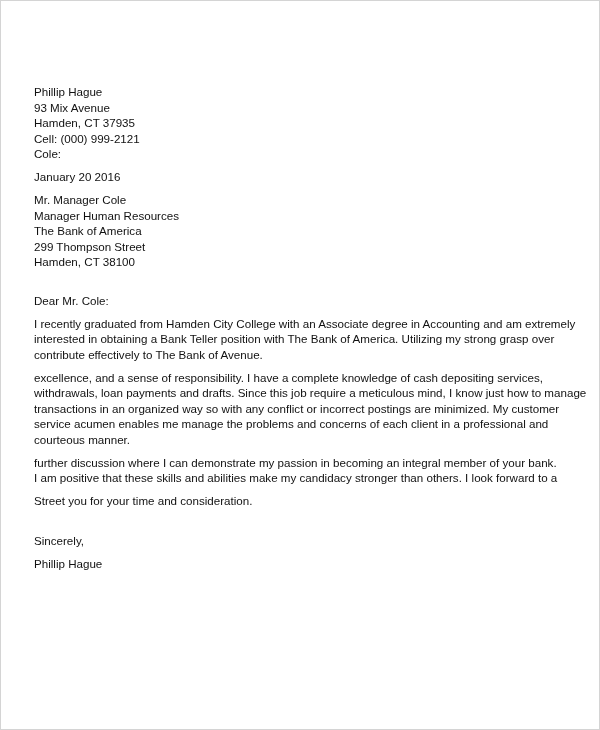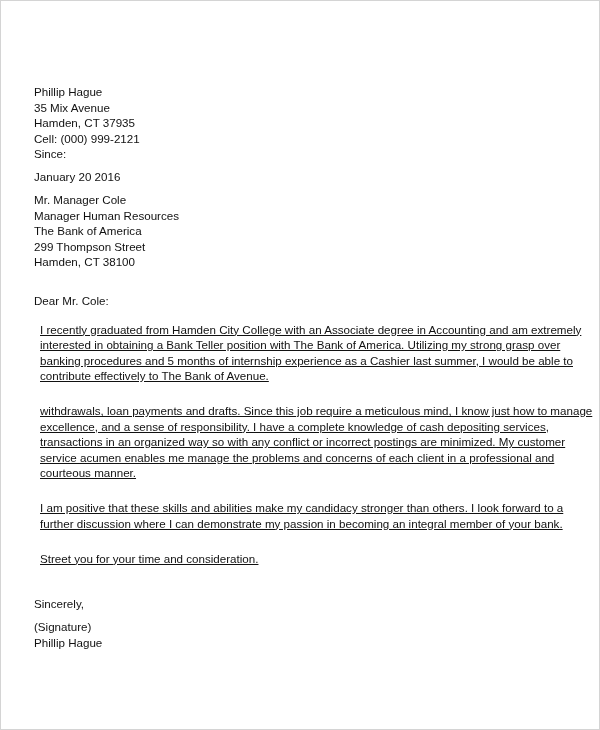--- a/index.html
+++ b/index.html
@@ -29,38 +29,37 @@
       position: absolute;
       left: 33px;
       top: 83px;
       width: 530px;
     }
     .line { display: block; white-space: nowrap; }
     .gap-sm { height: 7.5px; }
     .gap-lg { height: 23px; }
     .gap-xl { height: 24px; }
     .body-para {
-      margin: 6px;
+      margin: 0;
       white-space: normal;
-      text-decoration: underline;
     }
     .body-para .line { white-space: nowrap; }
   </style>
 </head>
 <body>
 
 <div class="page">
   <div class="content">
 
     <div>
       <span class="line">Phillip Hague</span>
-      <span class="line">35 Mix Avenue</span>
+      <span class="line">93 Mix Avenue</span>
       <span class="line">Hamden, CT 37935</span>
       <span class="line">Cell: (000) 999-2121</span>
-      <span class="line">Since:</span>
+      <span class="line">Cole:</span>
     </div>
 
     <div class="gap-sm"></div>
 
     <span class="line">January 20 2016</span>
 
     <div class="gap-sm"></div>
 
     <div>
       <span class="line">Mr. Manager Cole</span>
@@ -72,50 +71,48 @@
 
     <div class="gap-lg"></div>
 
     <span class="line">Dear Mr. Cole:</span>
 
     <div class="gap-sm"></div>
 
     <p class="body-para">
       <span class="line">I recently graduated from Hamden City College with an Associate degree in Accounting and am extremely</span>
       <span class="line">interested in obtaining a Bank Teller position with The Bank of America. Utilizing my strong grasp over</span>
-      <span class="line">banking procedures and 5 months of internship experience as a Cashier last summer, I would be able to</span>
       <span class="line">contribute effectively to The Bank of Avenue.</span>
     </p>
 
     <div class="gap-sm"></div>
 
     <p class="body-para">
+      <span class="line">excellence, and a sense of responsibility. I have a complete knowledge of cash depositing services,</span>
       <span class="line">withdrawals, loan payments and drafts. Since this job require a meticulous mind, I know just how to manage</span>
-      <span class="line">excellence, and a sense of responsibility. I have a complete knowledge of cash depositing services,</span>
       <span class="line">transactions in an organized way so with any conflict or incorrect postings are minimized. My customer</span>
       <span class="line">service acumen enables me manage the problems and concerns of each client in a professional and</span>
       <span class="line">courteous manner.</span>
     </p>
 
     <div class="gap-sm"></div>
 
     <p class="body-para">
+      <span class="line">further discussion where I can demonstrate my passion in becoming an integral member of your bank.</span>
       <span class="line">I am positive that these skills and abilities make my candidacy stronger than others. I look forward to a</span>
-      <span class="line">further discussion where I can demonstrate my passion in becoming an integral member of your bank.</span>
     </p>
 
     <div class="gap-sm"></div>
 
     <p class="body-para">
       <span class="line">Street you for your time and consideration.</span>
     </p>
 
     <div class="gap-xl"></div>
 
     <span class="line">Sincerely,</span>
 
     <div class="gap-sm"></div>
 
-    <span class="line">(Signature)</span>
     <span class="line">Phillip Hague</span>
 
   </div>
 </div>
 
 </body></html>

